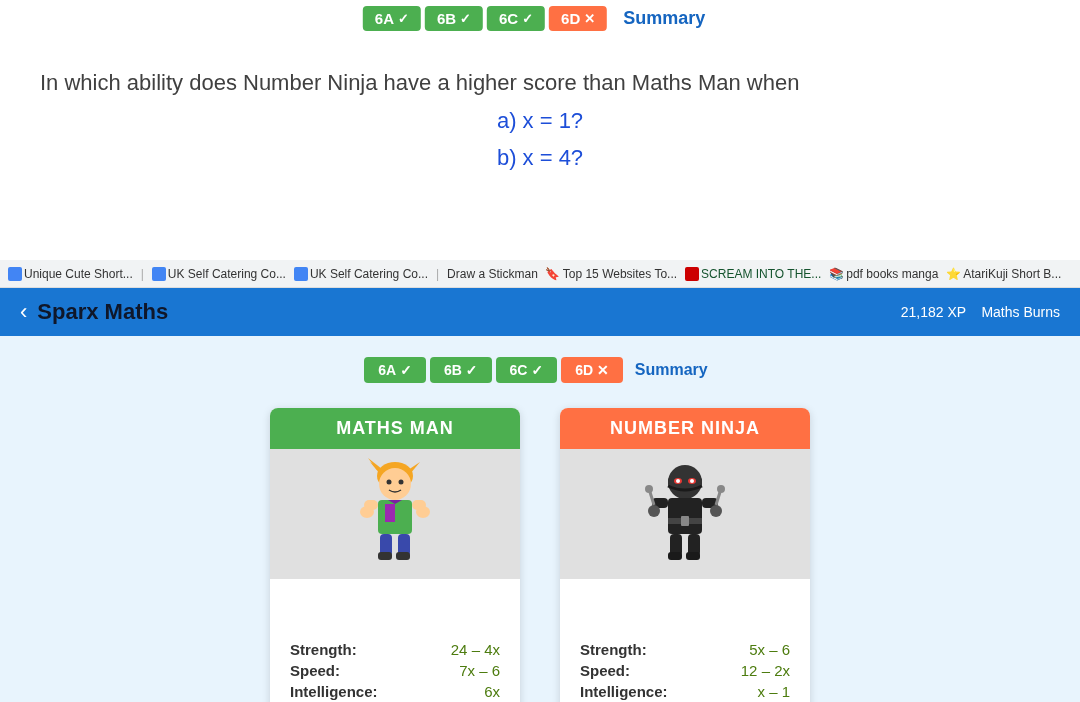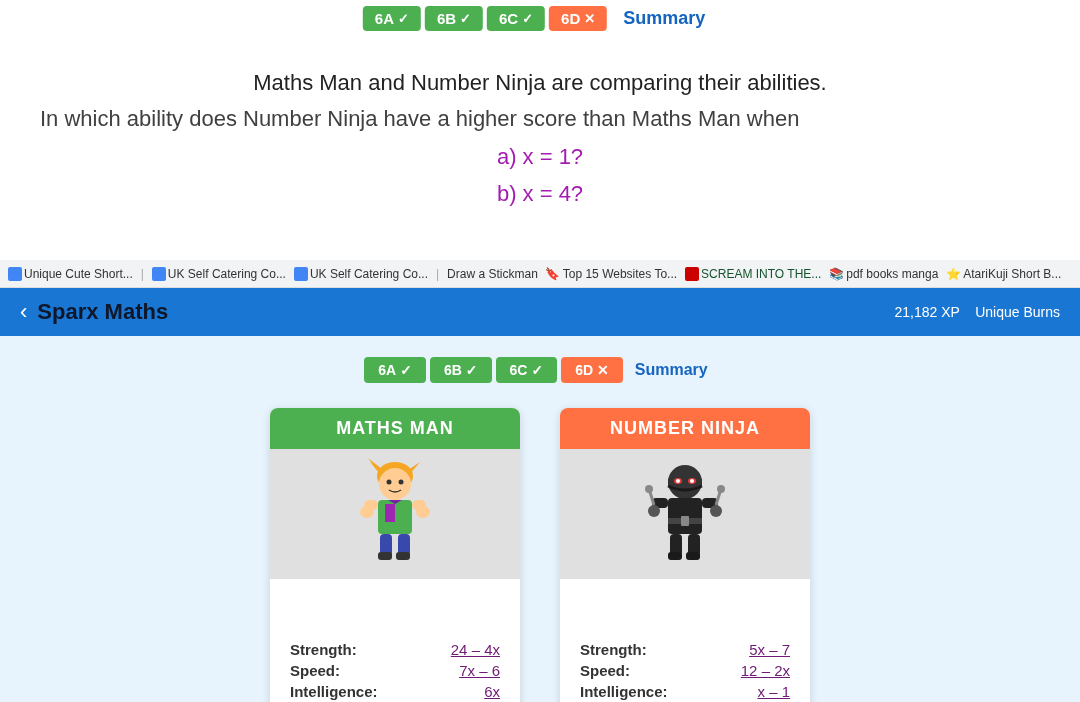--- a/index.html
+++ b/index.html
@@ -30,21 +30,21 @@
     .question-text-sub {
       font-size: 22px;
       color: #404040;
       margin-bottom: 6px;
       font-weight: 400;
     }
 
     .question-parts {
       text-align: center;
       font-size: 22px;
-      color: #a21caf;
+      color: #1d4ed8;
       line-height: 1.7;
     }
 
     
     .top-tab-bar {
       position: absolute;
       top: 4px;
       left: 50%;
       transform: translateX(-50%);
       display: flex;
@@ -225,22 +225,21 @@
       font-size: 15px;
       color: #333;
     }
 
     .stat-label {
       font-weight: bold;
       color: #333;
     }
 
     .stat-value {
-      color: #701a75;
-      text-decoration: underline;
+      color: #4d7c0f;
     }
 
     
     .tab-pill-green {
       background: #4caf50;
       color: white;
       border: none;
       border-radius: 4px;
       padding: 5px 14px;
       font-size: 14px;
@@ -300,21 +299,20 @@
     <button class="tab-btn tab-orange-x">
       <span>6D</span>
       <span class="xmark">✕</span>
     </button>
     <button class="tab-btn tab-summary">
       <span>Summary</span>
     </button>
   </div>
 
   <div style="margin-top: 50px;">
-    <p class="question-text-main">Maths Man and Number Ninja are comparing their abilities.</p>
     <p class="question-text-sub">In which ability does Number Ninja have a higher score than Maths Man when</p>
     <div class="question-parts">
       <p>a) x = 1?</p>
       <p>b) x = 4?</p>
     </div>
   </div>
 </div>
 
 <div class="bookmark-bar">
   <span class="bookmark-item">
@@ -355,21 +353,21 @@
 <div class="sparx-header">
   <div class="sparx-header-left">
     <button class="sparx-back-btn">
       <span>‹</span>
     </button>
     <span class="sparx-title">Sparx Maths</span>
   </div>
   <div class="sparx-header-right">
     <span>21,182 XP</span>
     &nbsp;&nbsp;
-    <span>Unique Burns</span>
+    <span>Maths Burns</span>
   </div>
 </div>
 
 <div class="main-content">
 
   <div class="tab-bar-2">
     <button class="tab-pill-green">
       <span>6A</span>
       <span>✓</span>
     </button>
@@ -479,21 +477,21 @@
           <rect x="30" y="80" width="12" height="22" rx="4" fill="#222"></rect>
           <rect x="48" y="80" width="12" height="22" rx="4" fill="#222"></rect>
 
           <rect x="28" y="98" width="14" height="8" rx="3" fill="#1a1a1a"></rect>
           <rect x="46" y="98" width="14" height="8" rx="3" fill="#1a1a1a"></rect>
         </svg>
       </div>
       <div class="card-stats">
         <div class="stat-row">
           <span class="stat-label">Strength:</span>
-          <span class="stat-value">5x – 7</span>
+          <span class="stat-value">5x – 6</span>
         </div>
         <div class="stat-row">
           <span class="stat-label">Speed:</span>
           <span class="stat-value">12 – 2x</span>
         </div>
         <div class="stat-row">
           <span class="stat-label">Intelligence:</span>
           <span class="stat-value">x – 1</span>
         </div>
       </div>

